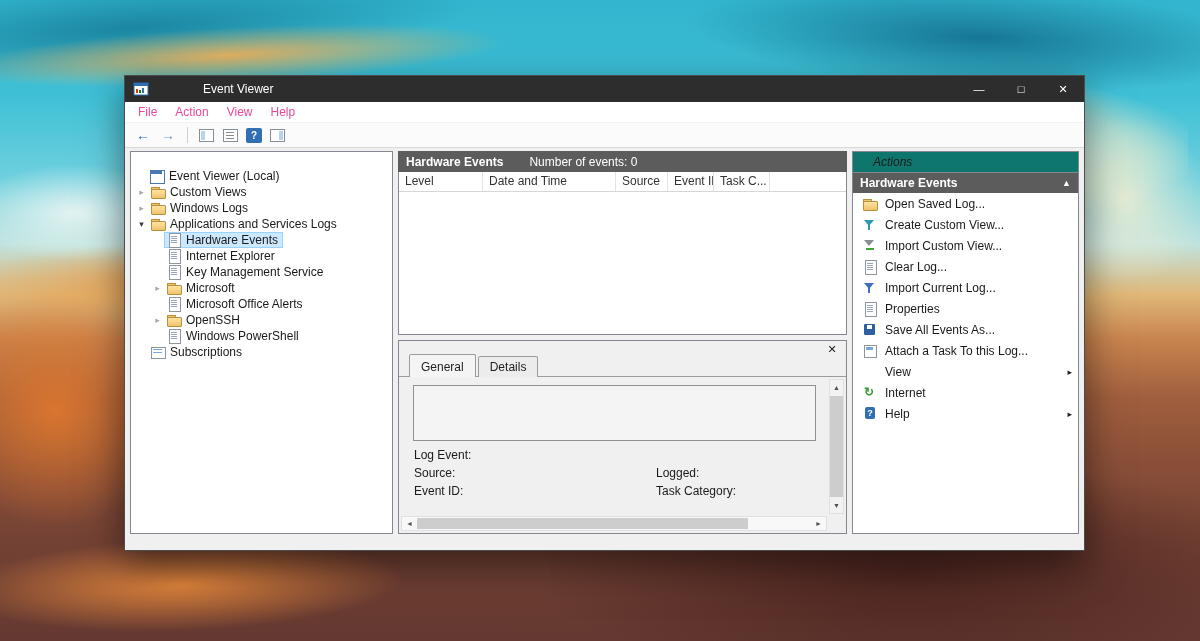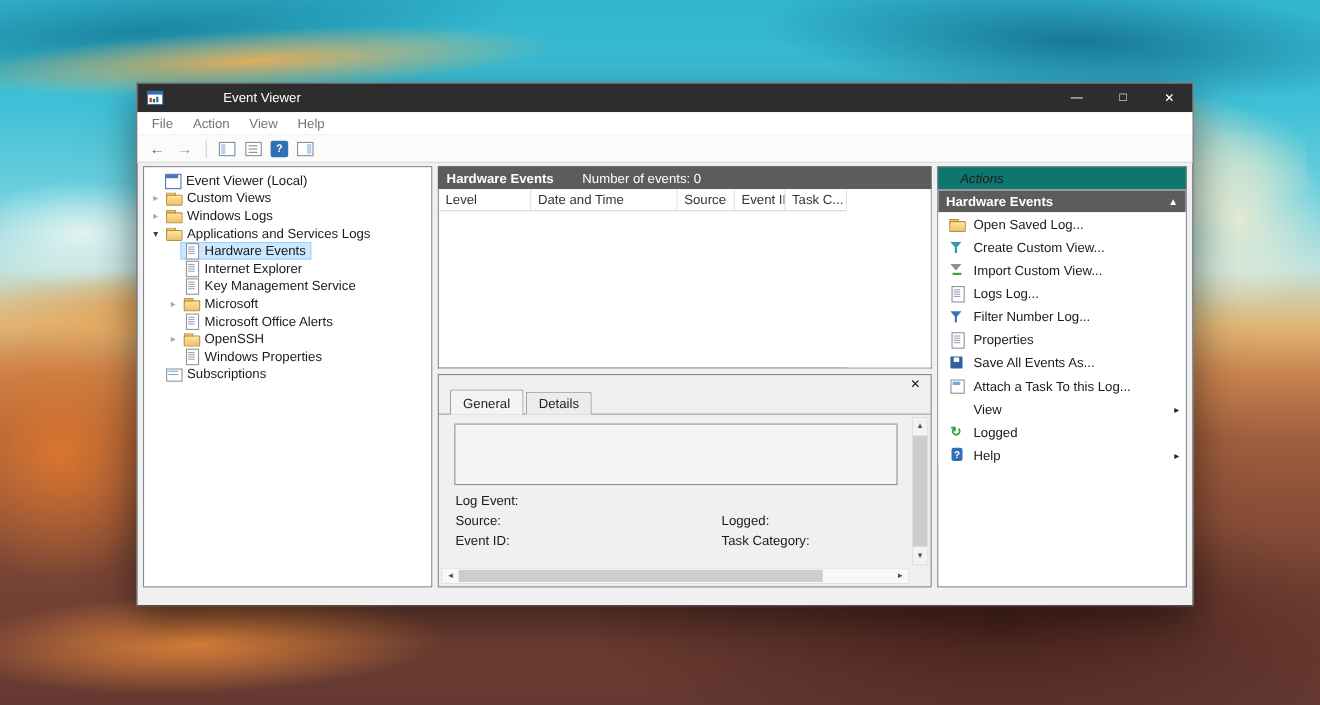--- a/index.html
+++ b/index.html
@@ -24,21 +24,21 @@
   
   .window { position:absolute; left:124px; top:75px; width:961px; height:476px; background:#f0f0f0;
     border:1px solid #4c4c4c; box-shadow:0 14px 36px rgba(0,0,0,.5); display:flex; flex-direction:column; }
 
   .titlebar { height:26px; background:var(--titlebar,#2d2d2d); color:#fff; display:flex; align-items:center; padding-left:8px; flex:none;gap:48px; }
   .app-icon { width:16px; height:16px; margin-right:6px; flex:none; }
   .title { font-size:12px; }
   .controls { margin-left:auto; display:flex; height:100%; }
   .win-btn { width:42px; height:100%; display:flex; align-items:center; justify-content:center; font-size:11px; color:#fff; }
 
-  .menubar { height:21px; background:#fff; display:flex; align-items:center; font-size:12px; color:#737373; padding-left:4px; flex:none; border-bottom:1px solid #f2f2f2; }
+  .menubar { height:21px; background:#fff; display:flex; align-items:center; font-size:12px; color:#ec4899; padding-left:4px; flex:none; border-bottom:1px solid #f2f2f2; }
   .menu-item { padding:0 9px; height:100%; display:flex; align-items:center; }
 
   .toolbar { height:25px; background:#fbfbfb; border-bottom:1px solid #d9d9d9; display:flex; align-items:center; padding-left:9px; gap:7px; flex:none; }
   .nav-arrow { font-size:14px; font-weight:bold; color:#2c6fb7; width:18px; text-align:center; line-height:14px; }
   .nav-arrow.dim { color:#6f9cc9; }
   .tb-sep { width:1px; height:16px; background:#d0d0d0; margin:0 3px; }
   .tb-ic { width:17px; height:15px; position:relative; display:inline-block; }
   .tb-ic::before { content:''; position:absolute; left:1px; right:1px; top:1px; bottom:1px; background:#fff; border:1px solid #85909c; }
   .tb-ic.tree::after { content:''; position:absolute; left:3px; top:3px; bottom:3px; width:4px; background:#b9d3ea; }
   .tb-ic.actionpane::after { content:''; position:absolute; right:3px; top:3px; bottom:3px; width:4px; background:#b9d3ea; }
@@ -78,21 +78,21 @@
   .ic-task::after { content:''; position:absolute; left:4px; top:3px; width:7px; height:3px; background:#76a9d8; }
   .ic-refresh::before { content:'\21bb'; position:absolute; left:2px; top:-1px; color:#2e9e2e; font-size:12px; font-weight:bold; }
   .ic-help::before { content:'?'; position:absolute; left:3px; top:0; width:10px; height:12px; background:#2f6fb2; color:#fff; font-size:9px; font-weight:bold; text-align:center; line-height:12px; border-radius:2px; }
   .ic-none { }
 
   
   .center { flex:1; display:flex; flex-direction:column; margin:0 5px; min-width:0; }
   .events-header { height:21px; background:var(--panel-header,#5c5c5c); color:#fff; display:flex; align-items:center; padding:0 8px; flex:none; }
   .eh-title { font-weight:bold; font-size:12px; }
   .eh-count { font-size:12px; margin-left:26px; }
-  .events-box { flex:1; background:#fff; border:1px solid #828790; border-top:none; display:flex; flex-direction:row; min-height:0; }
+  .events-box { flex:1; background:#fff; border:1px solid #828790; border-top:none; display:flex; flex-direction:column; min-height:0; }
   .cols { display:flex; height:20px; border-bottom:1px solid #d6d6d6; flex:none; }
   .col { font-size:12px; color:#333; padding:2px 0 0 6px; border-right:1px solid #e3e3e3; overflow:hidden; white-space:nowrap; flex:none; }
   .events-empty { flex:1; background:#fff; }
 
   .preview { height:194px; flex:none; margin-top:5px; background:#f0f0f0; border:1px solid #828790; position:relative; }
   .pv-close { position:absolute; top:2px; right:6px; width:16px; text-align:center; font-size:11px; color:#222; }
   .tabs { position:absolute; left:10px; top:15px; display:flex; height:21px; z-index:2; }
   .tab { font-size:12px; padding:3px 11px 0; border:1px solid #9c9c9c; border-bottom:none; background:#ececec; color:#222; margin-right:2px; border-radius:2px 2px 0 0; }
   .tab.active { background:#f4f4f4; margin-top:-2px; padding-top:5px; }
   .pv-body { position:absolute; left:0; right:0; top:35px; bottom:0; border-top:1px solid #9c9c9c; }
@@ -166,21 +166,21 @@
     <span class="tb-sep"></span>
     <span class="tb-ic tree"></span>
     <span class="tb-ic props"></span>
     <span class="tb-help">?</span>
     <span class="tb-ic actionpane"></span>
   </div>
 
   <div class="content">
 
     <div class="tree-pane" id="tree">
-        <div class="tree-row" style="padding-left: 16px;">
+        <div class="tree-row" style="padding-left: 16px; margin-top: 12px;">
           <span class="row-inner">
             <span class="icon ic-appwin"></span>
             <span class="tree-label">Event Viewer (Local)</span>
           </span>
         </div>
         <div class="tree-row" style="padding-left: 4px;">
           <span class="twisty dim">▸</span>
           <span class="row-inner">
             <span class="icon ic-folder"></span>
             <span class="tree-label">Custom Views</span>
@@ -239,21 +239,21 @@
           <span class="twisty dim">▸</span>
           <span class="row-inner">
             <span class="icon ic-folder"></span>
             <span class="tree-label">OpenSSH</span>
           </span>
         </div>
         <div class="tree-row" style="padding-left: 20px;">
           <span class="twisty"></span>
           <span class="row-inner">
             <span class="icon ic-log"></span>
-            <span class="tree-label">Windows Properties</span>
+            <span class="tree-label">Windows PowerShell</span>
           </span>
         </div>
         <div class="tree-row" style="padding-left: 4px;">
           <span class="twisty"></span>
           <span class="row-inner">
             <span class="icon ic-subs"></span>
             <span class="tree-label">Subscriptions</span>
           </span>
         </div>
       </div>
@@ -318,46 +318,46 @@
             <div class="action-row">
               <span class="icon ic-funnel-teal"></span>
               <span class="a-label">Create Custom View...</span>
             </div>
             <div class="action-row">
               <span class="icon ic-funnel-import"></span>
               <span class="a-label">Import Custom View...</span>
             </div>
             <div class="action-row">
               <span class="icon ic-page"></span>
-              <span class="a-label">Logs Log...</span>
+              <span class="a-label">Clear Log...</span>
             </div>
             <div class="action-row">
               <span class="icon ic-funnel-blue"></span>
-              <span class="a-label">Filter Number Log...</span>
+              <span class="a-label">Import Current Log...</span>
             </div>
             <div class="action-row">
               <span class="icon ic-page"></span>
               <span class="a-label">Properties</span>
             </div>
             <div class="action-row">
               <span class="icon ic-save"></span>
               <span class="a-label">Save All Events As...</span>
             </div>
             <div class="action-row">
               <span class="icon ic-task"></span>
               <span class="a-label">Attach a Task To this Log...</span>
             </div>
             <div class="action-row">
               <span class="icon ic-none"></span>
               <span class="a-label">View</span>
               <span class="submenu-arrow">▸</span>
             </div>
             <div class="action-row">
               <span class="icon ic-refresh"></span>
-              <span class="a-label">Logged</span>
+              <span class="a-label">Internet</span>
             </div>
             <div class="action-row">
               <span class="icon ic-help"></span>
               <span class="a-label">Help</span>
               <span class="submenu-arrow">▸</span>
             </div>
           </div>
       </div>
     </div>
 

